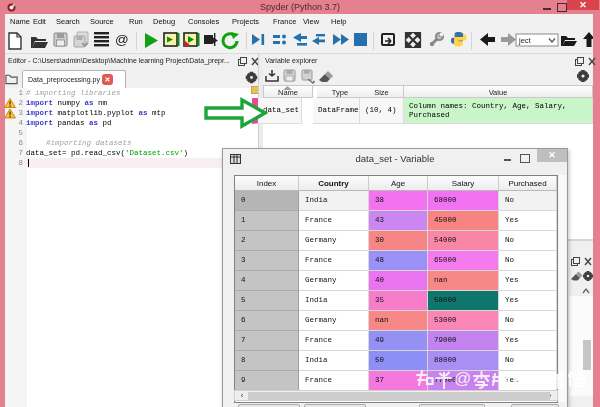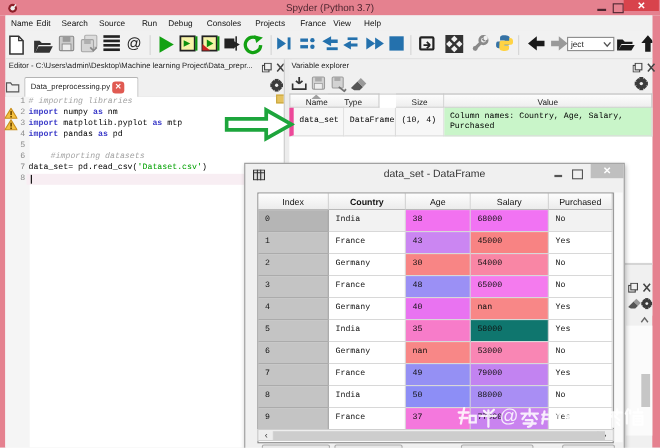--- a/index.html
+++ b/index.html
@@ -342,24 +342,24 @@
         </g>
         <circle r="3.2"></circle>
         <circle r="1.3" fill="#f0f0f0"></circle>
       </g>
 </svg>
 <div class="abs" id="vebody"></div>
 <div class="abs vth" style="left:263px;width:50px;border-left:1px solid #c9c9c9">Name</div>
 <svg class="abs" style="left:283px;top:86px" width="9" height="4" viewBox="0 0 9 4">
       <path d="M0 4 L4.5 0 L9 4" fill="#a0a0a0"></path>
     </svg>
-<div class="abs vth" style="left:298px;width:47px">Type</div>
+<div class="abs vth" style="left:317px;width:47px">Type</div>
 <div class="abs vth" style="left:360px;width:44px">Size</div>
 <div class="abs vth" style="left:404px;width:189px">Value</div>
-<div class="abs vtd" style="left:263px;width:50px;border-left:4px solid #ec4899">data_set</div>
+<div class="abs vtd" style="left:252px;width:50px;border-left:6px solid #ec4899">data_set</div>
 <div class="abs vtd" style="left:313px;width:47px">DataFrame</div>
 <div class="abs vtd" style="left:360px;width:44px">(10, 4)</div>
 <div class="abs vtd" style="left:404px;width:189px;background:#c9f5c9;line-height:8.5px;padding-top:4px">Column names: Country, Age, Salary,<br>Purchased</div>
 
 <div class="abs" id="lrsep"></div>
 <div class="abs" id="lrband"></div>
 <svg class="abs" style="left:571px;top:257px" width="22" height="40" viewBox="0 0 22 40">
  <rect x="0.5" y="2.5" width="6" height="6" fill="none" stroke="#444"></rect>
  <rect x="2.5" y="0.5" width="6" height="6" fill="#f0f0f0" stroke="#444"></rect>
  <path d="M14 1 L20 8 M20 1 L14 8" stroke="#444" stroke-width="1.4"></path>
@@ -380,21 +380,21 @@
  <path d="M12 36 L15 32 L18 36" fill="none" stroke="#666" stroke-width="1.3"></path>
 </svg>
 <div class="abs" style="left:569px;top:296px;width:24px;height:100px;background:#fbfbfb"></div>
 <div class="abs" style="left:583px;top:340px;width:8px;height:30px;background:#c6c6c6"></div>
 
 <svg class="abs" style="left:204px;top:96px;z-index:4" width="64" height="34" viewBox="0 0 64 34">
  <path d="M2 12 L38 12 L38 4 L61 17 L38 30 L38 22 L2 22 Z" fill="#ffffff" stroke="#1da53c" stroke-width="3.4" stroke-linejoin="miter"></path>
 </svg>
 
 <div class="abs" id="dfwin">
- <div class="abs" id="dftitle">data_set - DataFrame</div>
+ <div class="abs" id="dftitle">data_set - Variable</div>
  <svg class="abs" style="left:7px;top:5px" width="11" height="10" viewBox="0 0 11 10">
   <rect x="0.5" y="0.5" width="10" height="9" fill="#ddd" stroke="#333"></rect>
   <line x1="4" y1="0" x2="4" y2="10" stroke="#333"></line>
         <line x1="7" y1="0" x2="7" y2="10" stroke="#333"></line>
   <line x1="0" y1="3" x2="11" y2="3" stroke="#333"></line>
  </svg>
  <div class="abs" id="dfmin"></div>
  <div class="abs" id="dfmax"></div>
  <div class="abs" id="dfclose">✕</div>
  <div class="abs" id="dftable"></div>

